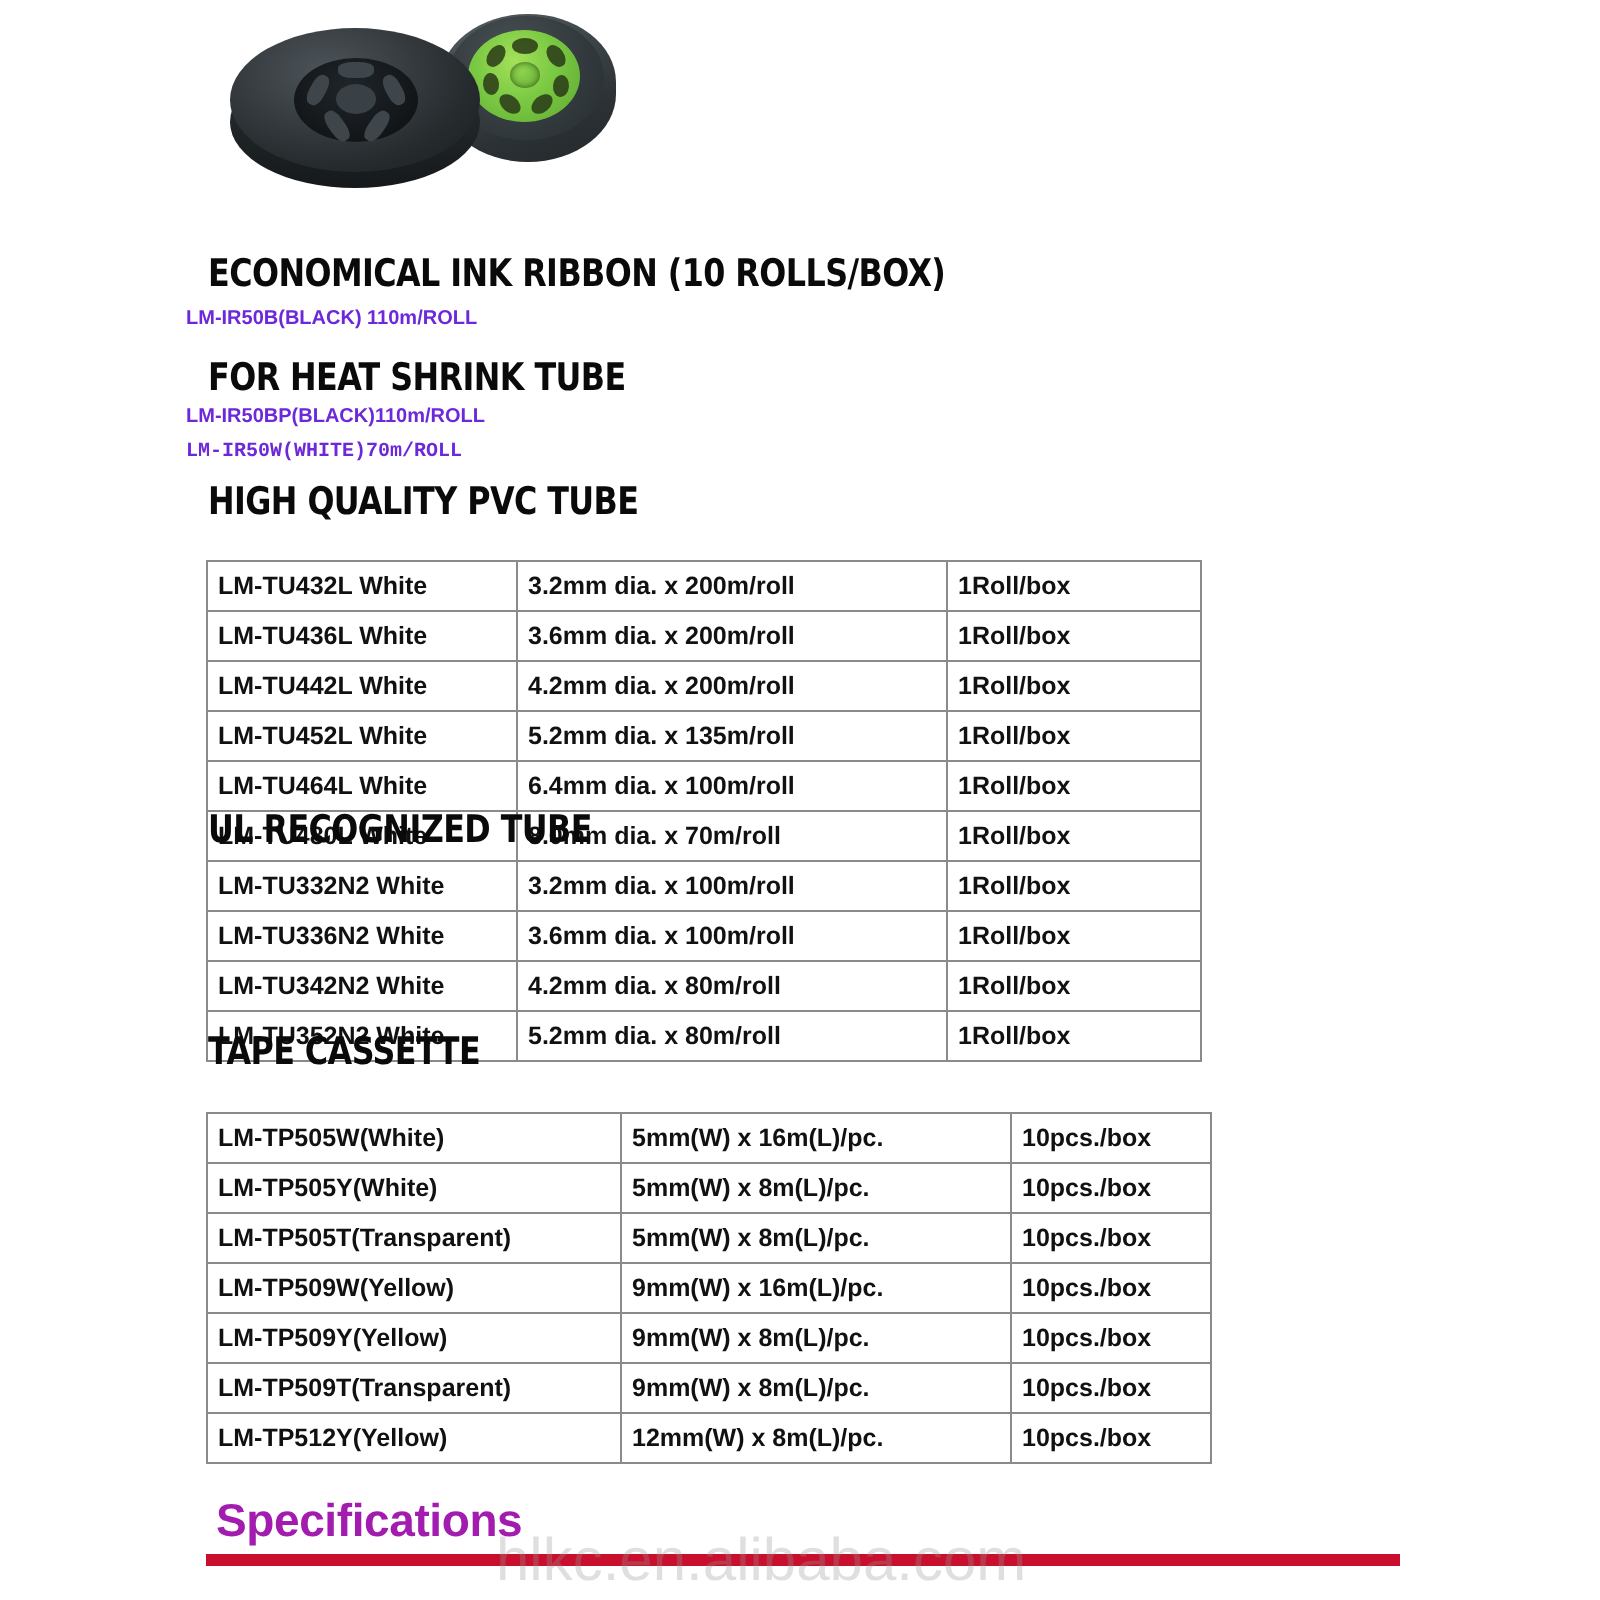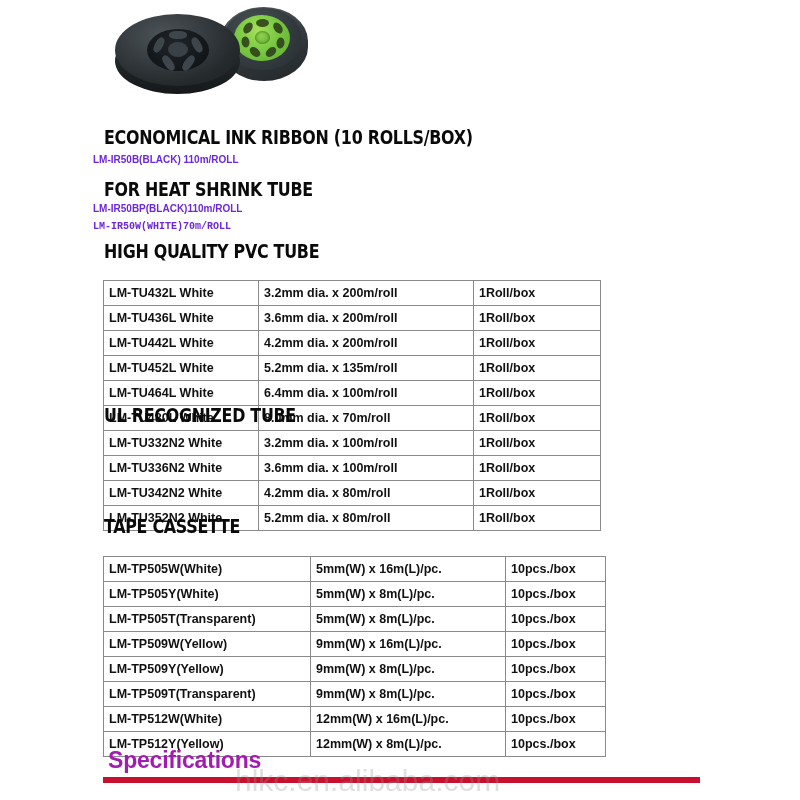--- a/index.html
+++ b/index.html
@@ -170,21 +170,21 @@
   .red-bar {
     position: absolute;
     left: 103px;
     top: 777px;
     width: 597px;
     height: 6px;
     background: #c8102e;
   }
   .watermark {
     position: absolute;
-    left: 235px;
+    left: 248px;
     top: 764px;
     font-family: "Liberation Sans", sans-serif;
     font-size: 30px;
     letter-spacing: 0px;
     color: rgba(150,150,150,0.30);
     white-space: nowrap;
     pointer-events: none;
   }
 </style>
 </head>
@@ -334,25 +334,20 @@
         <td>LM-TP509Y(Yellow)</td>
         <td>9mm(W) x 8m(L)/pc.</td>
         <td>10pcs./box</td>
       </tr>
       <tr>
         <td>LM-TP509T(Transparent)</td>
         <td>9mm(W) x 8m(L)/pc.</td>
         <td>10pcs./box</td>
       </tr>
       <tr>
-        <td>LM-TP512W(White)</td>
-        <td>12mm(W) x 16m(L)/pc.</td>
-        <td>10pcs./box</td>
-      </tr>
-      <tr>
         <td>LM-TP512Y(Yellow)</td>
         <td>12mm(W) x 8m(L)/pc.</td>
         <td>10pcs./box</td>
       </tr>
     </tbody>
 </table>
 
 <div class="spec-title">Specifications</div>
 <div class="red-bar" style="background: rgb(200, 16, 46);"></div>
 <div class="watermark">hlkc.en.alibaba.com</div>

